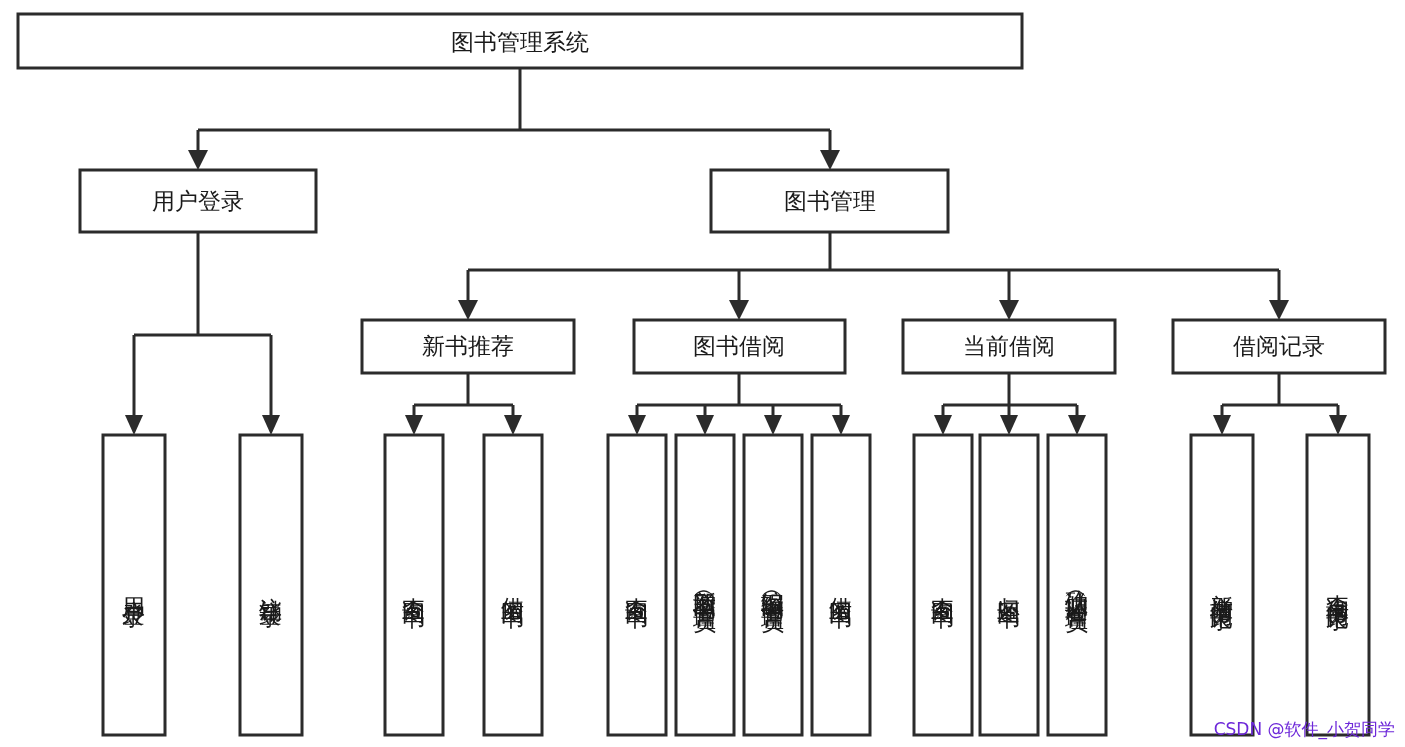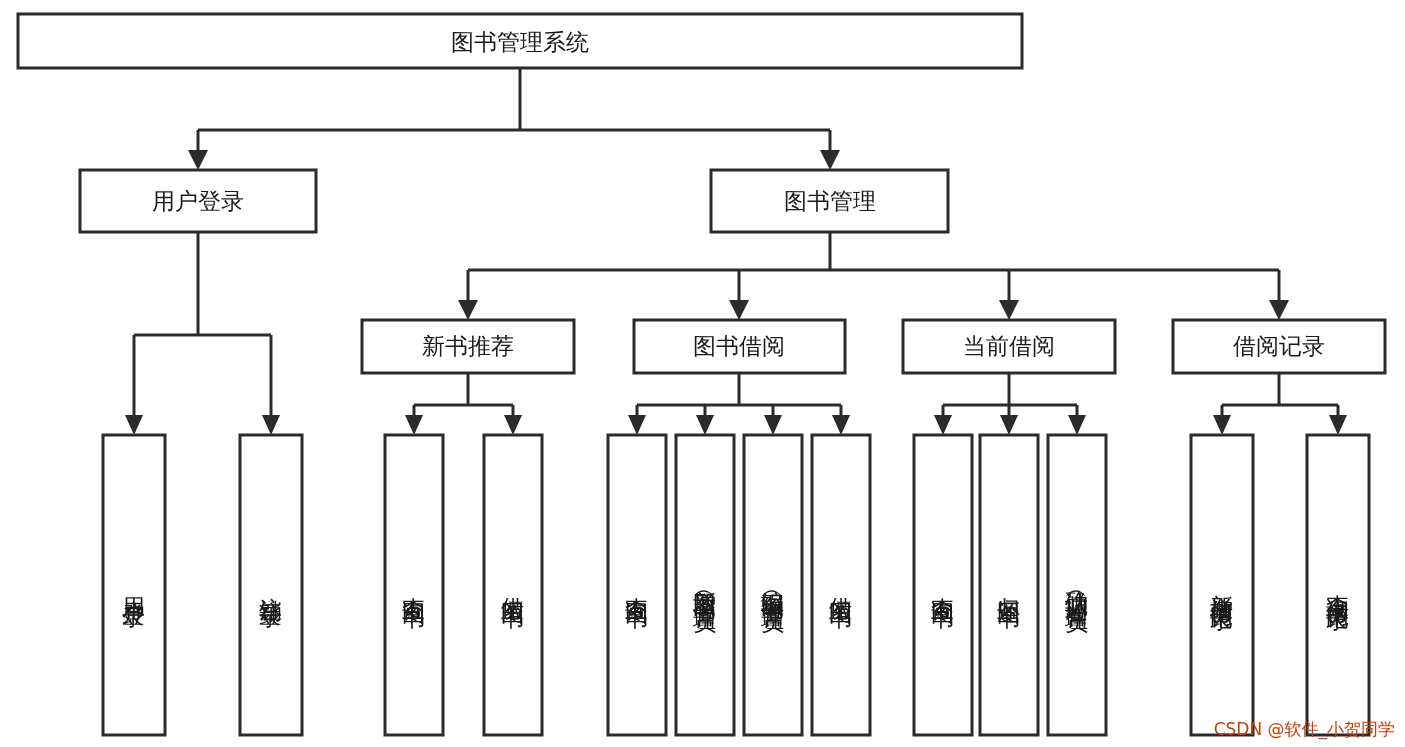--- a/index.html
+++ b/index.html
@@ -55,21 +55,21 @@
     text-anchor: middle;
     dominant-baseline: central;
     writing-mode: vertical-rl;
     glyph-orientation-vertical: 0;
     letter-spacing: 3px;
   }
   .watermark {
     position: absolute;
     right: 10px;
     bottom: 6px;
-    color: #c2410c;
+    color: #6d28d9;
     font-size: 17px;
     font-family: "DejaVu Sans", "Liberation Sans", sans-serif;
     white-space: nowrap;
     user-select: none;
   }
 </style>
 </head>
 <body>
 
 <div id="diagram-root">

